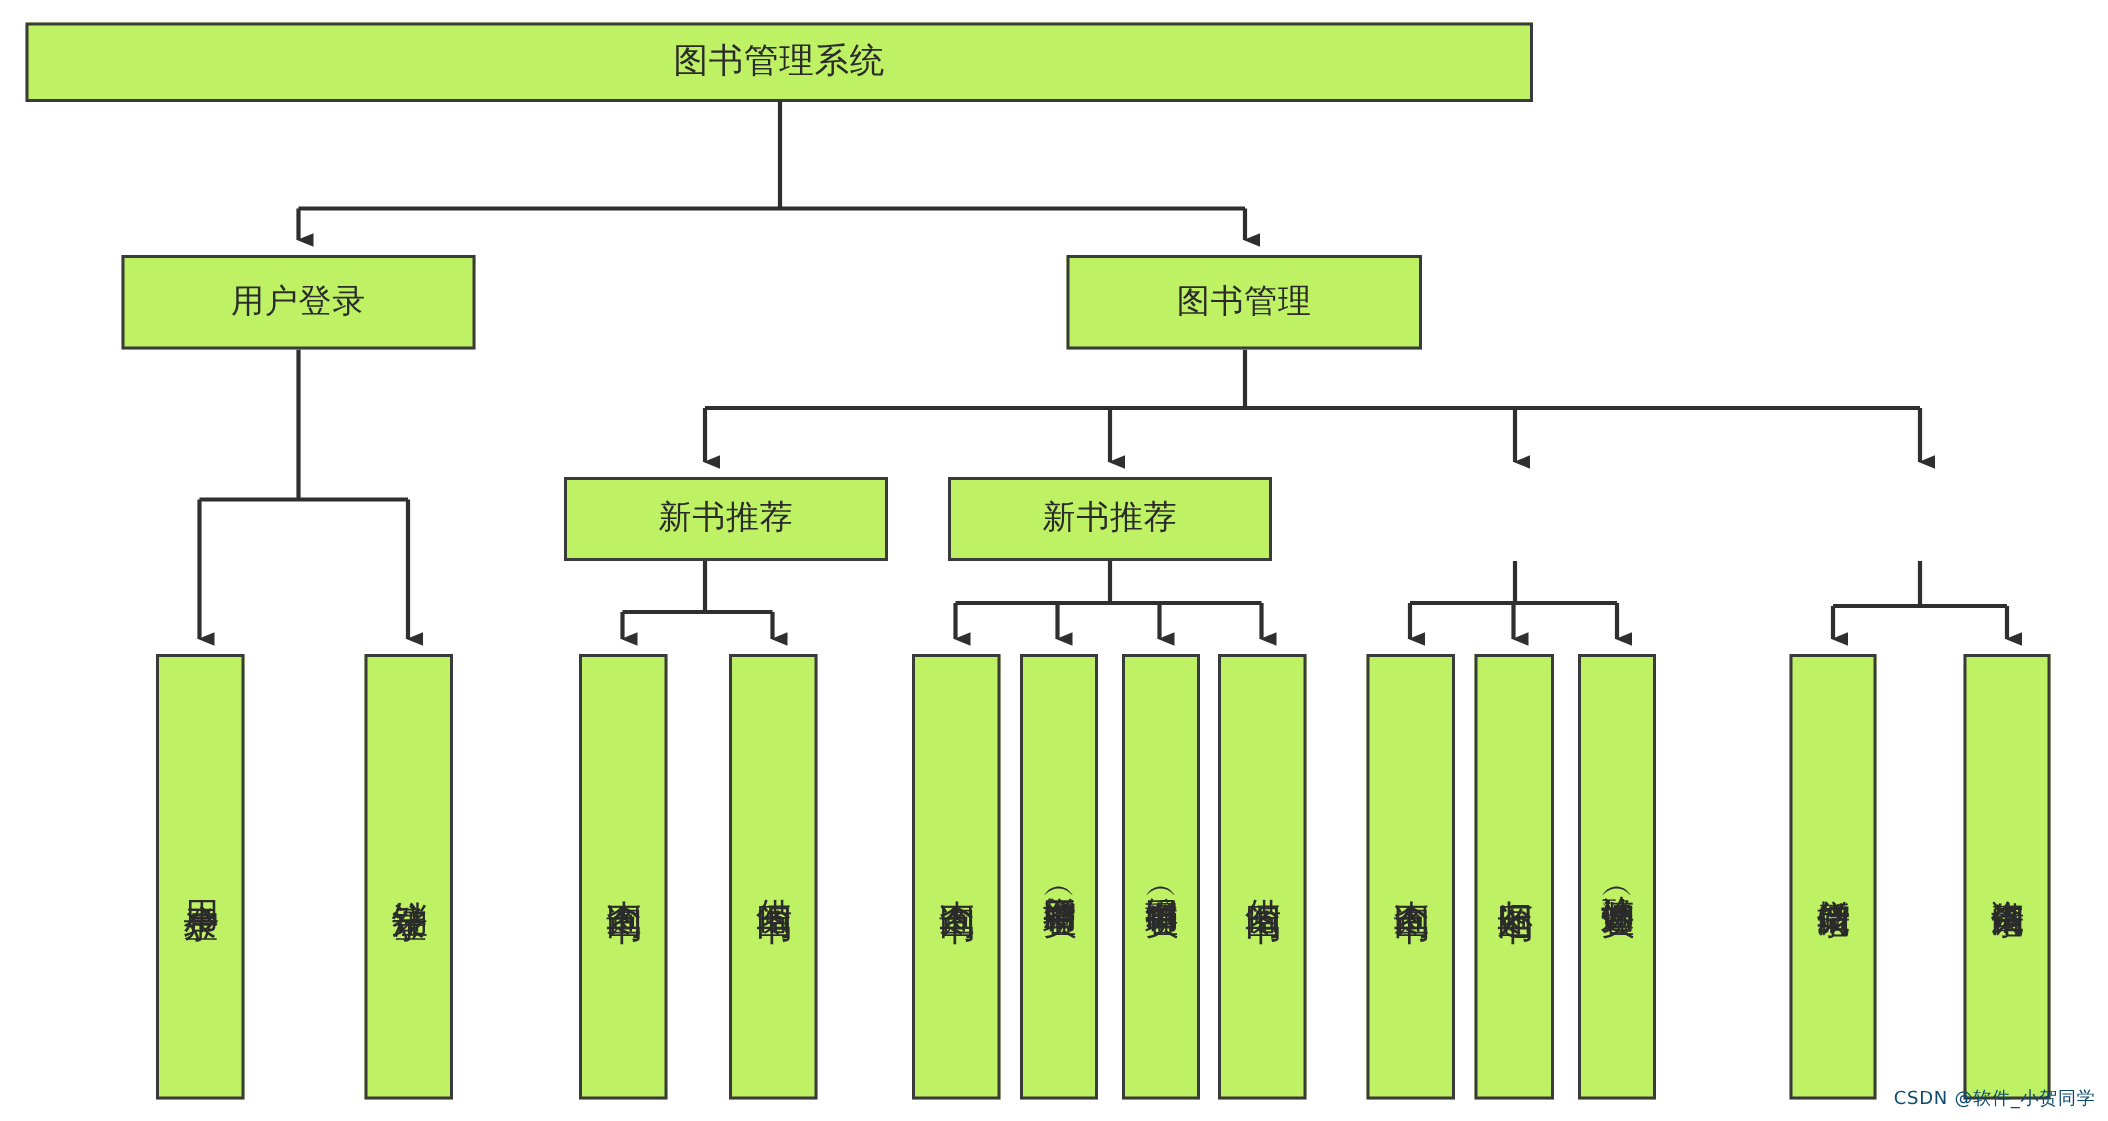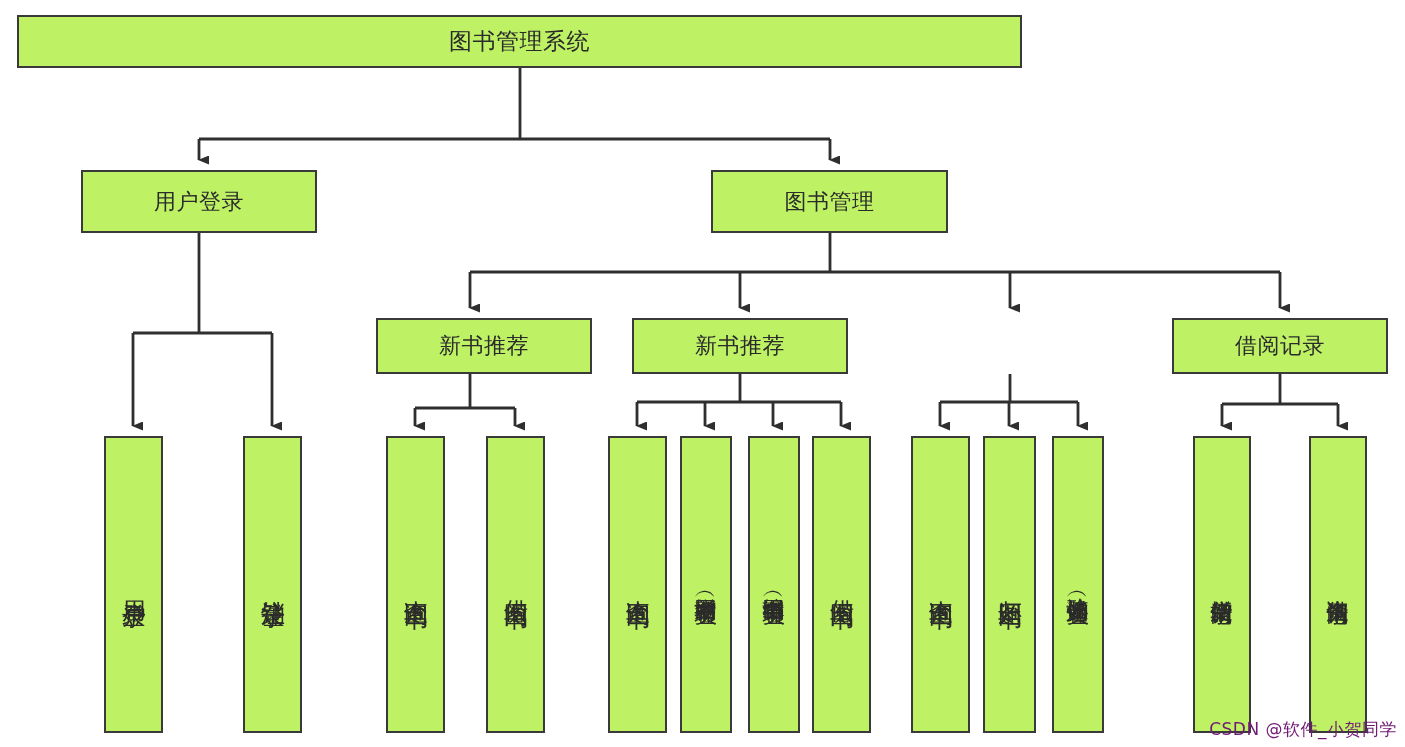--- a/index.html
+++ b/index.html
@@ -60,22 +60,22 @@
     white-space: nowrap;
   }
   .node.vert.narrow .label {
     font-size: 22px;
     letter-spacing: 1px;
   }
   #watermark {
     position: absolute;
     right: 8px;
     bottom: 6px;
-    font-size: 17px;
-    color: #701a75;
+    font-size: 12px;
+    color: #0c4a6e;
     white-space: nowrap;
     letter-spacing: 0.5px;
   }
 </style>
 </head>
 <body>
 
 <div id="canvas">
 
   <svg id="edges" viewBox="0 0 1405 747" xmlns="http://www.w3.org/2000/svg">
@@ -138,23 +138,20 @@
   <div class="node horiz" style="left:711px; top:170px; width:237px; height:63px;">
     <span class="label">图书管理</span>
   </div>
 
   <div class="node horiz" style="left:376px; top:318px; width:216px; height:56px;">
     <span class="label">新书推荐</span>
   </div>
   <div class="node horiz" style="left:632px; top:318px; width:216px; height:56px;">
     <span class="label">新书推荐</span>
   </div>
-  <div class="node horiz" style="left:1172px; top:318px; width:216px; height:56px;">
-    <span class="label">借阅记录</span>
-  </div>
 
   <div class="node vert" style="left:104px; top:436px; width:59px; height:297px;">
     <span class="label">用户登录</span>
   </div>
   <div class="node vert" style="left:243px; top:436px; width:59px; height:297px;">
     <span class="label">注销登录</span>
   </div>
 
   <div class="node vert" style="left:386px; top:436px; width:59px; height:297px;">
     <span class="label">查询图书</span>

